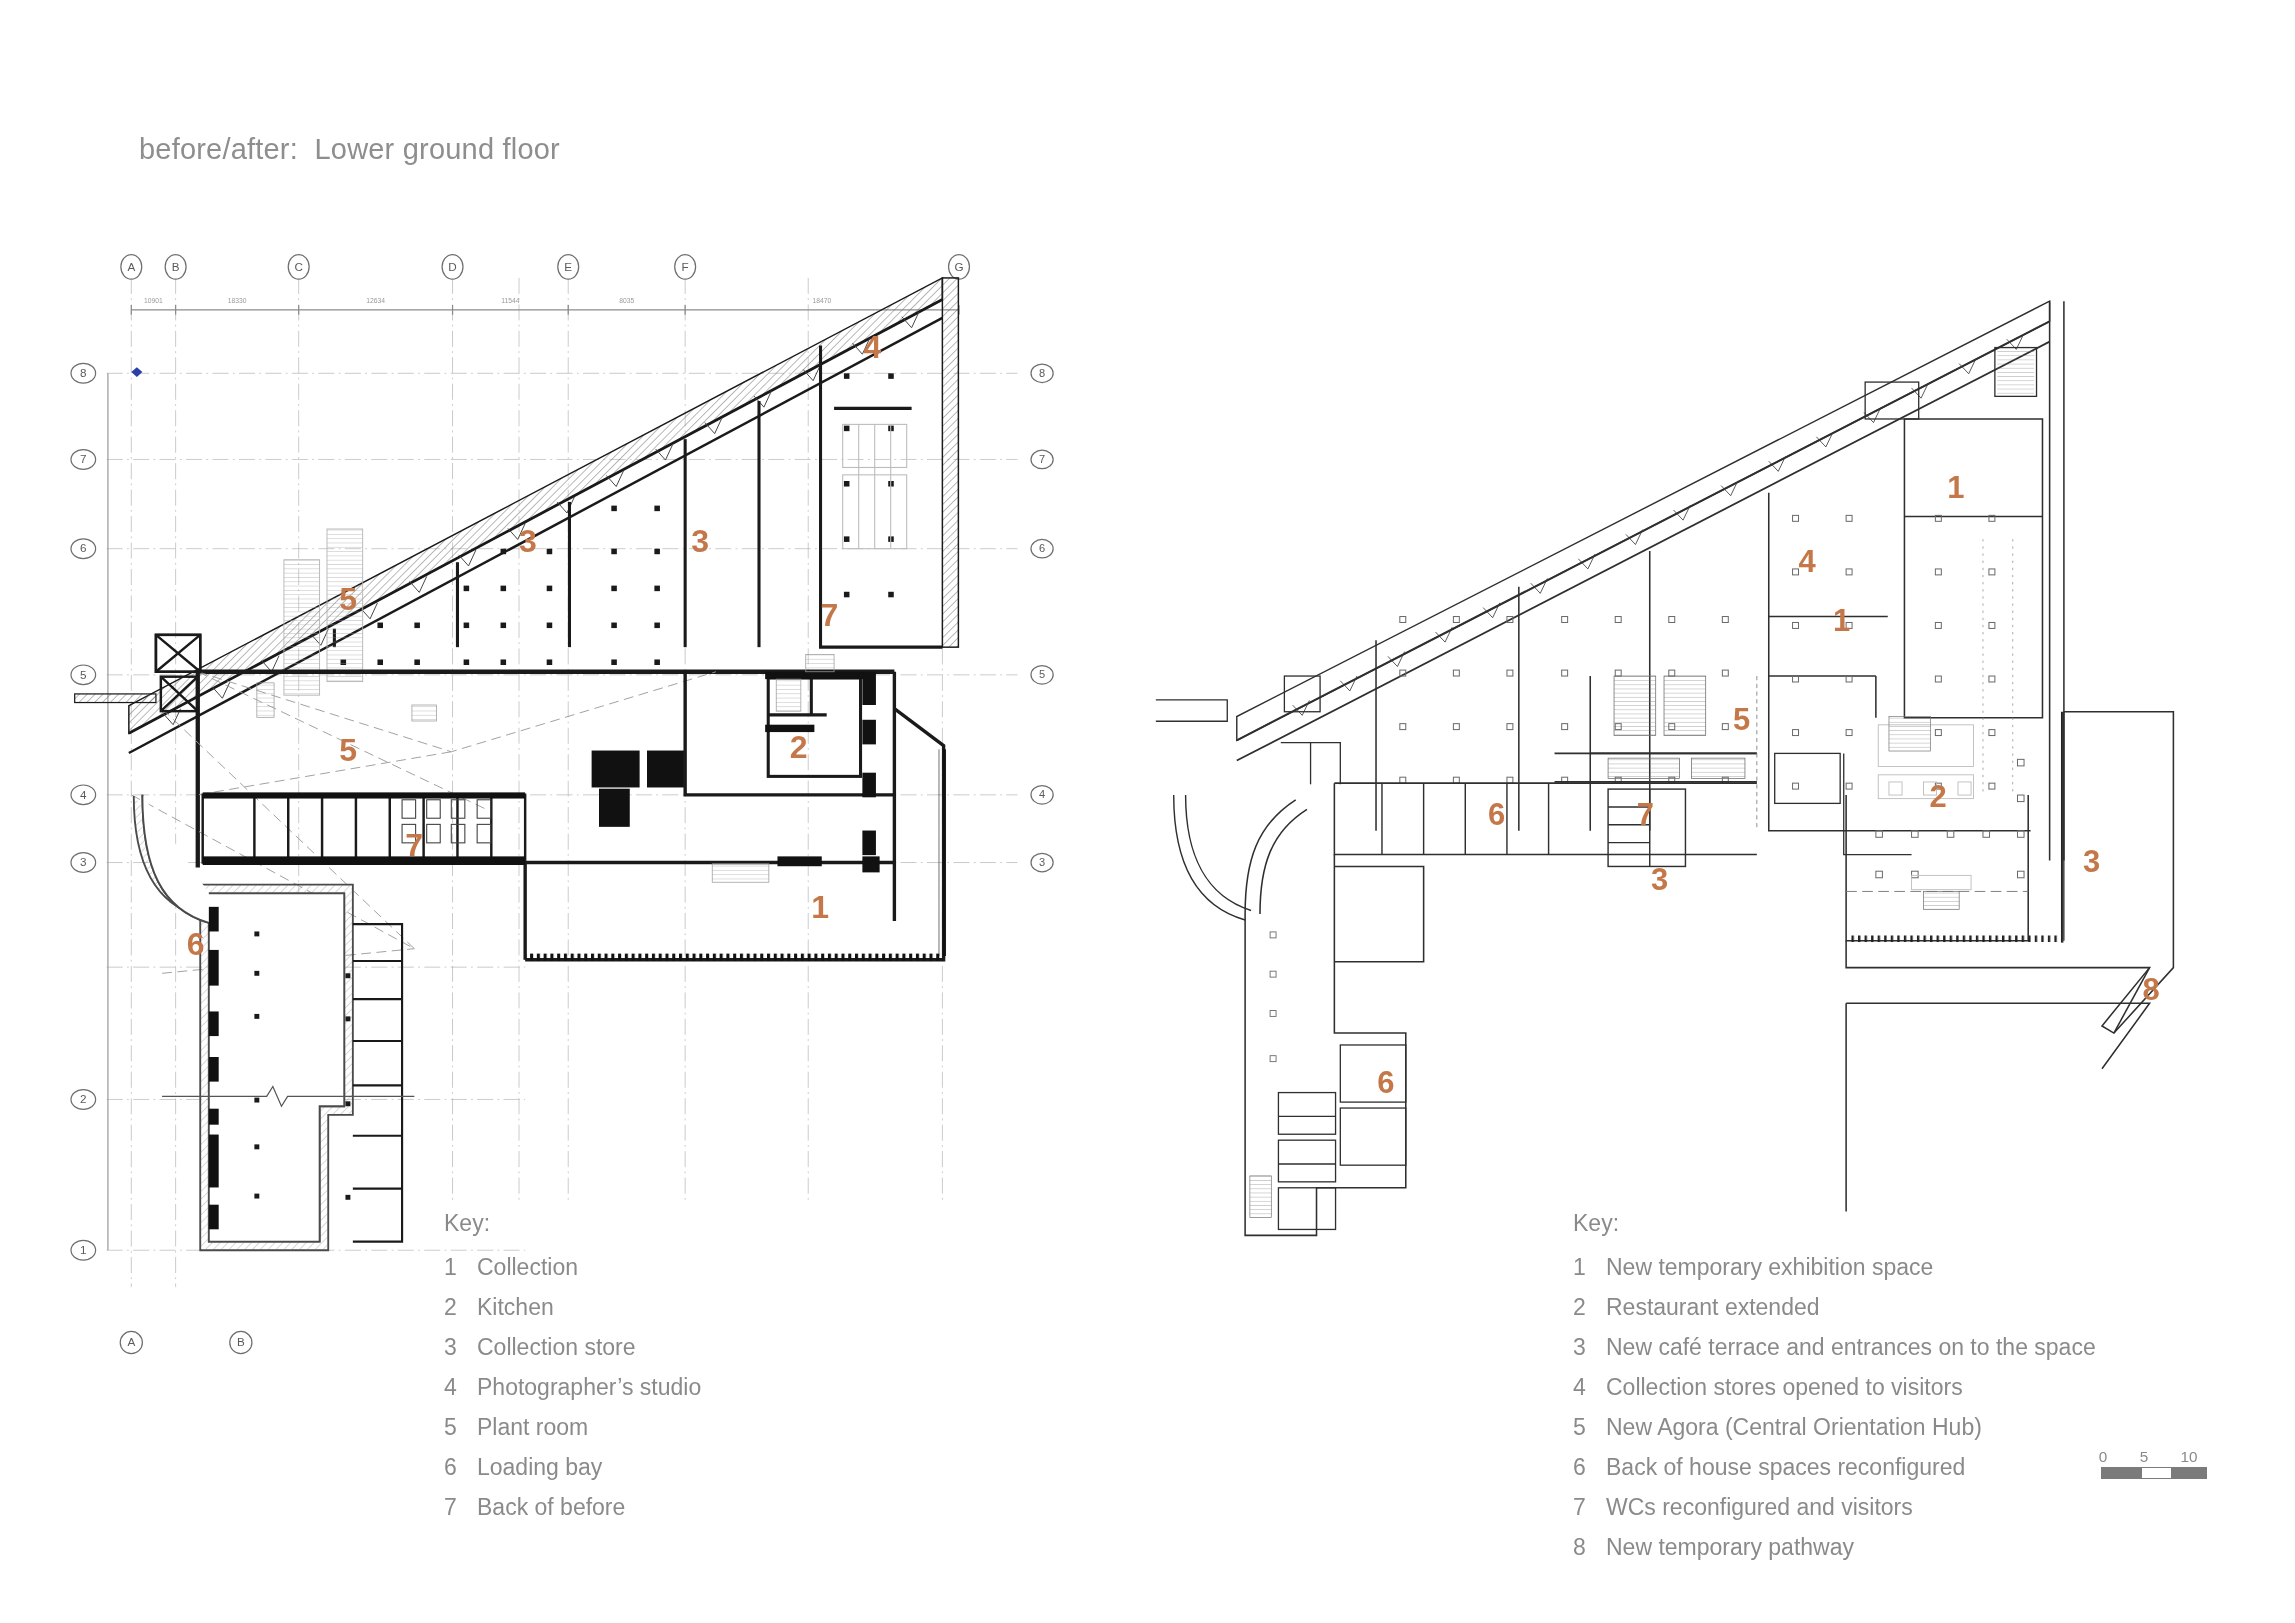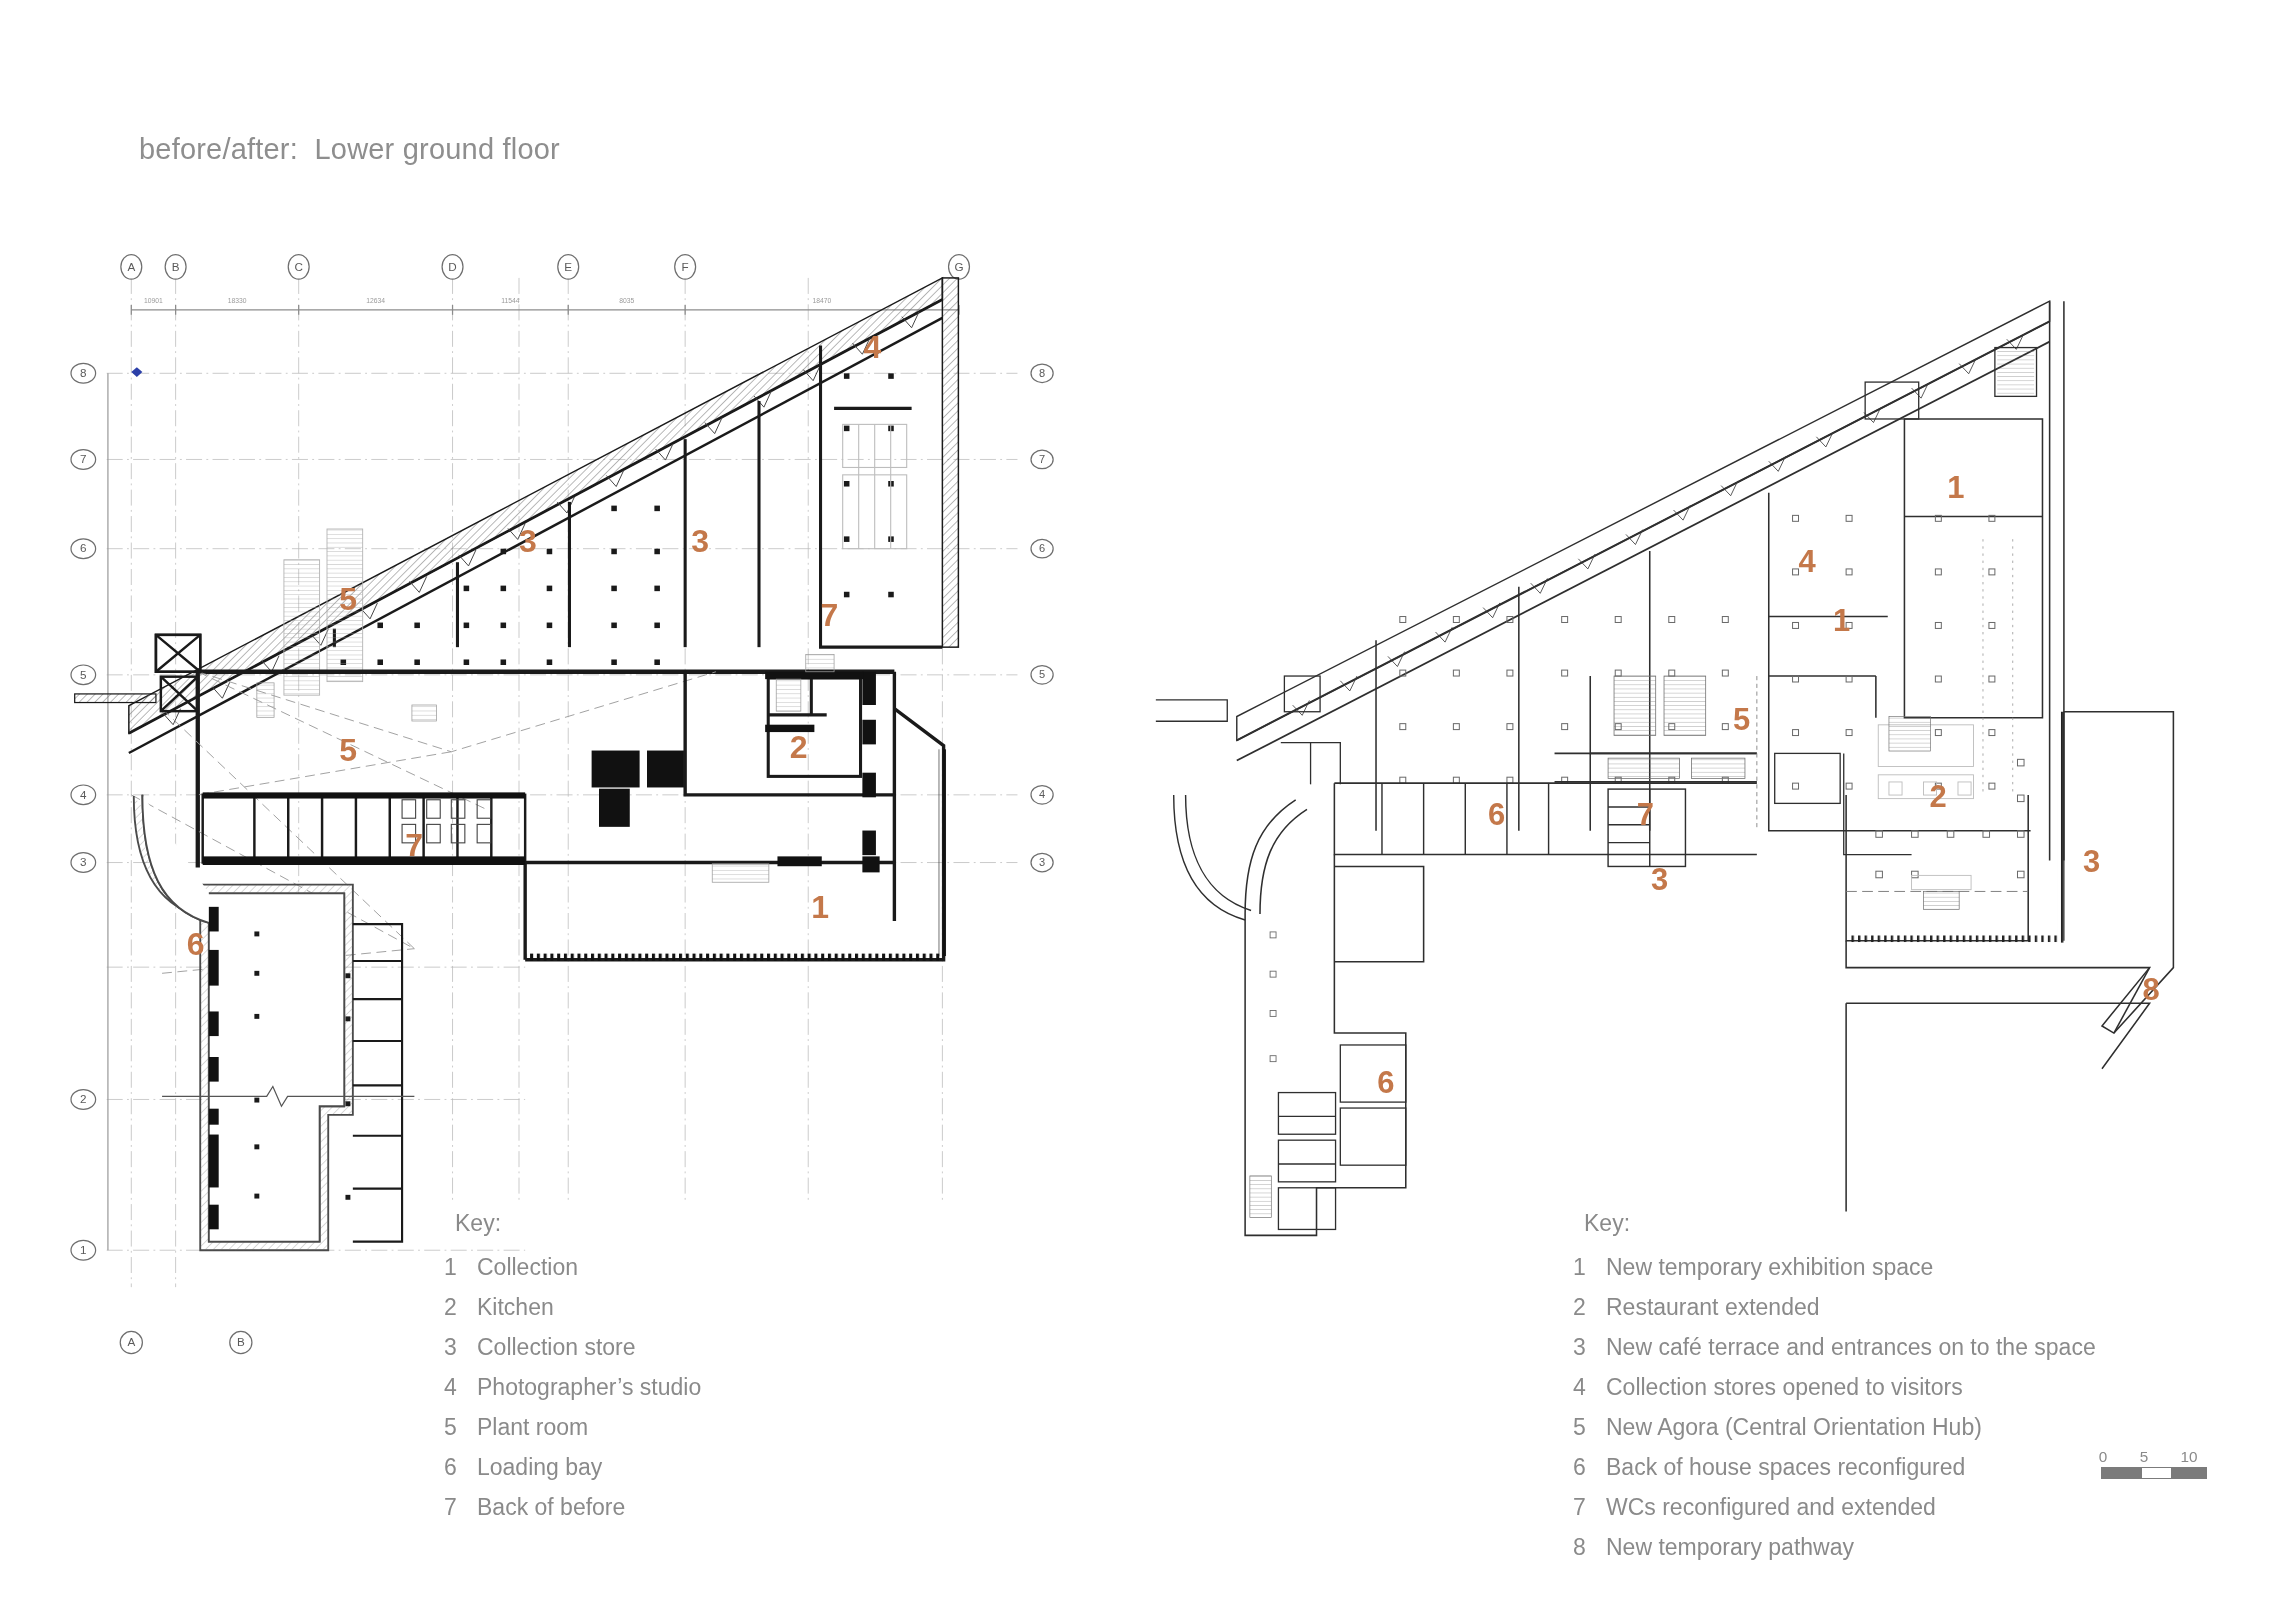--- a/index.html
+++ b/index.html
@@ -13,21 +13,21 @@
 
   
   .title{
     position:absolute;left:139px;top:133px;
     font-size:29px;color:#8e8e8e;font-weight:400;
     letter-spacing:0.2px;white-space:pre;
   }
 
   
   .keyblock{position:absolute;color:#8a8a8a;}
-  .keyblock .key-heading{font-size:23px;margin-bottom:18.5px;margin-left:11px;}
+  .keyblock .key-heading{font-size:23px;margin-bottom:18.5px;}
   .keyrow{display:flex;align-items:flex-start;margin-bottom:17px;font-size:23px;line-height:1;}
   .keyrow .kn{width:33px;flex:0 0 33px;}
   .keyrow .kl{white-space:nowrap;}
 
   #key-left{left:444px;top:1210px;}
   #key-right{left:1573px;top:1210px;}
 
   
   #scalebar{position:absolute;left:2101px;top:1448px;}
   #scalebar .ticks{position:relative;height:18.5px;width:106px;}
@@ -716,21 +716,21 @@
     <div class="keyrow">
       <span class="kn">5</span>
       <span class="kl">New Agora (Central Orientation Hub)</span>
     </div>
     <div class="keyrow">
       <span class="kn">6</span>
       <span class="kl">Back of house spaces reconfigured</span>
     </div>
     <div class="keyrow">
       <span class="kn">7</span>
-      <span class="kl">WCs reconfigured and extended</span>
+      <span class="kl">WCs reconfigured and visitors</span>
     </div>
     <div class="keyrow">
       <span class="kn">8</span>
       <span class="kl">New temporary pathway</span>
     </div>
   </div>
 
   <div id="scalebar">
     <div class="ticks">
       <span style="left:1.9px">0</span>

